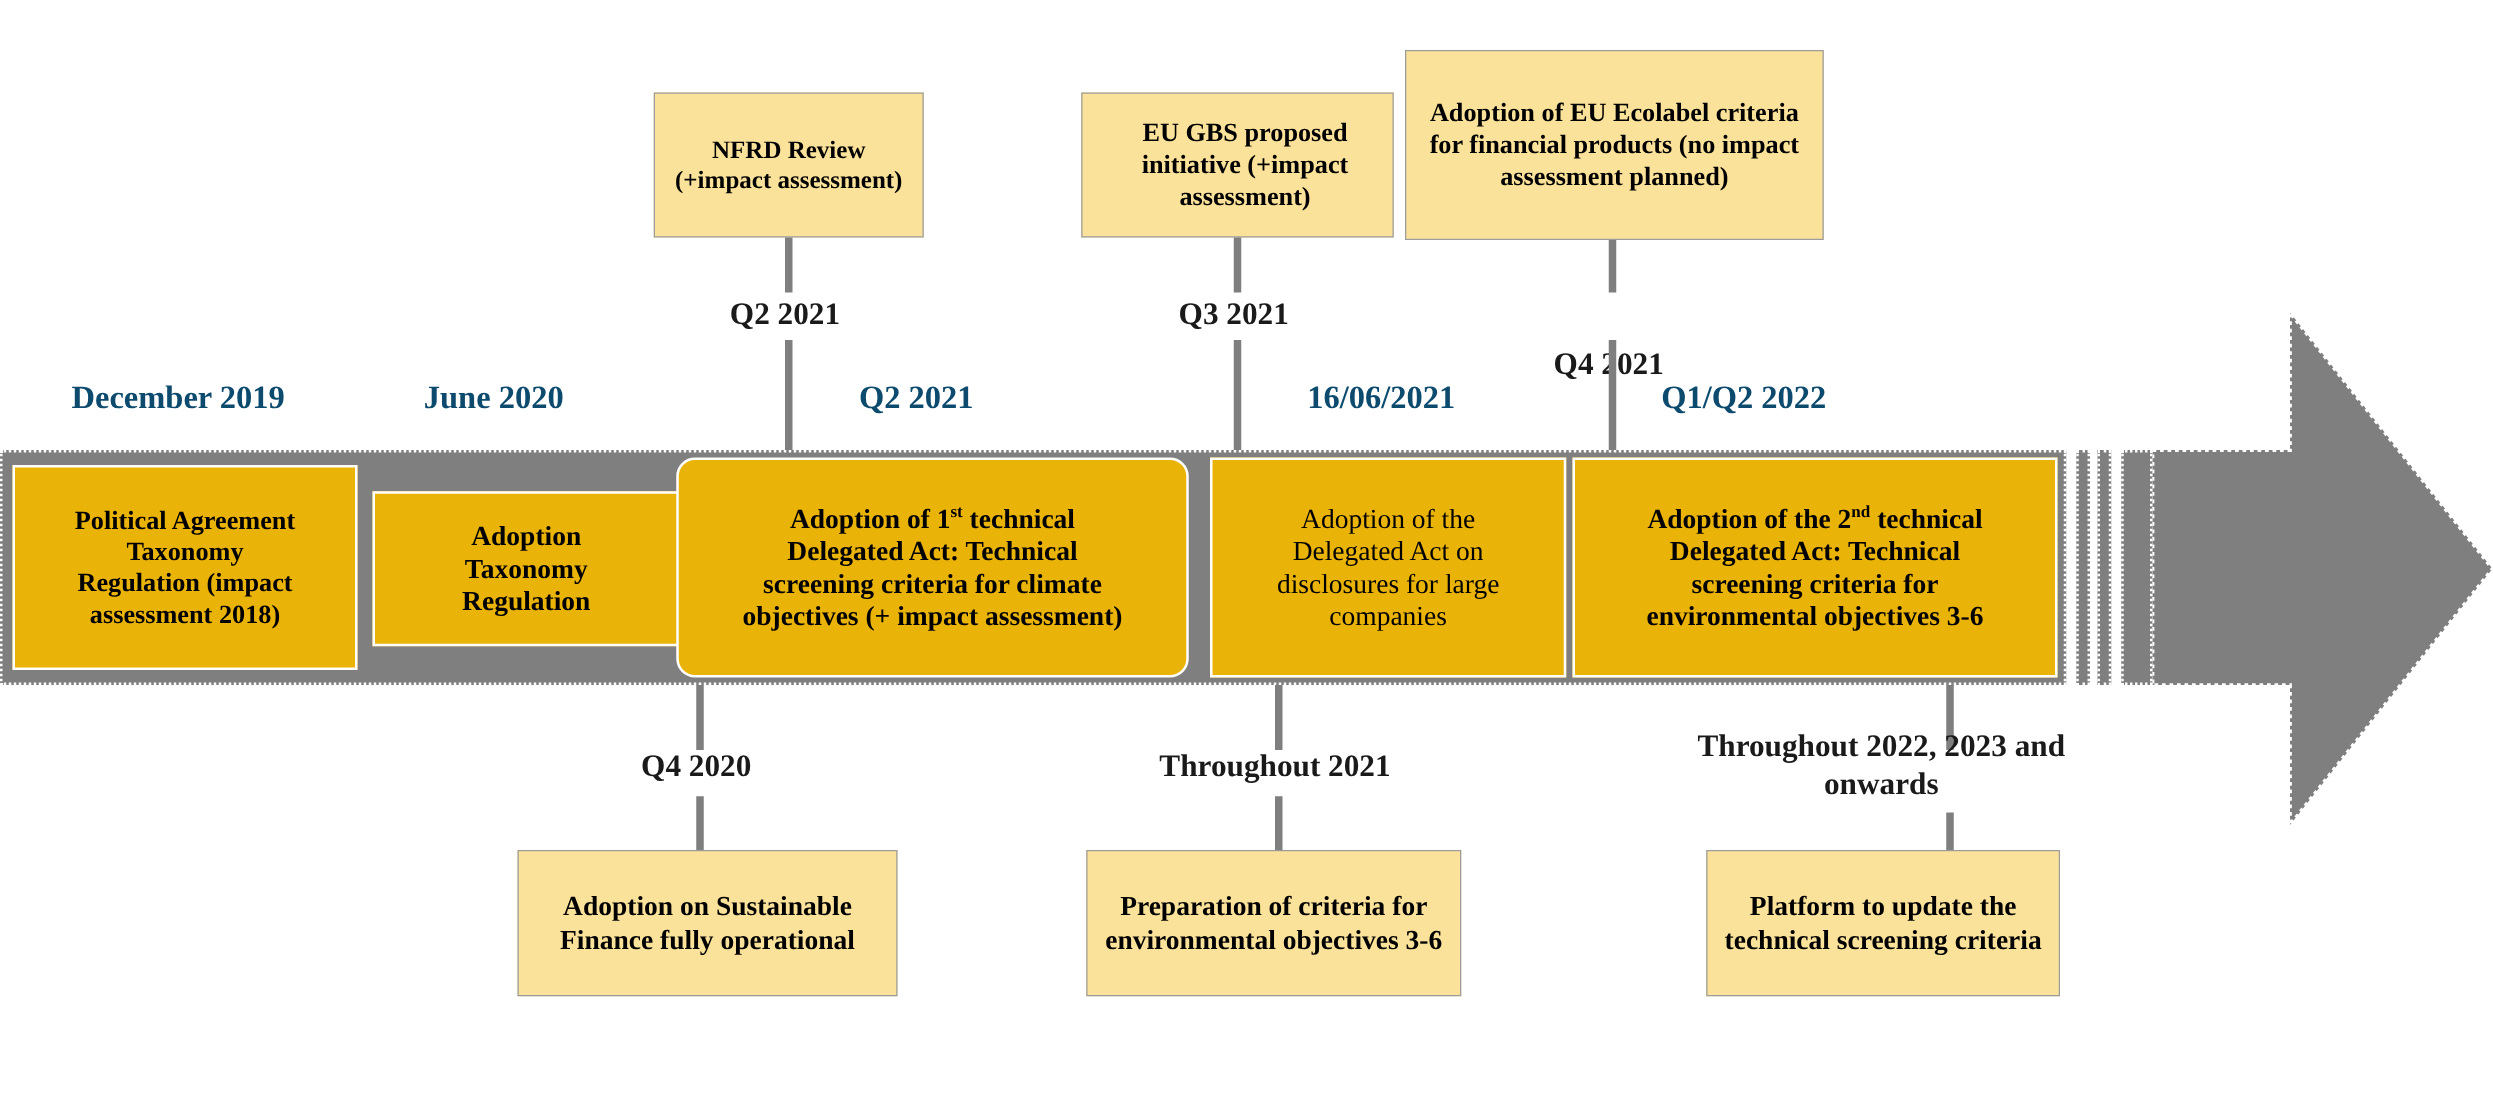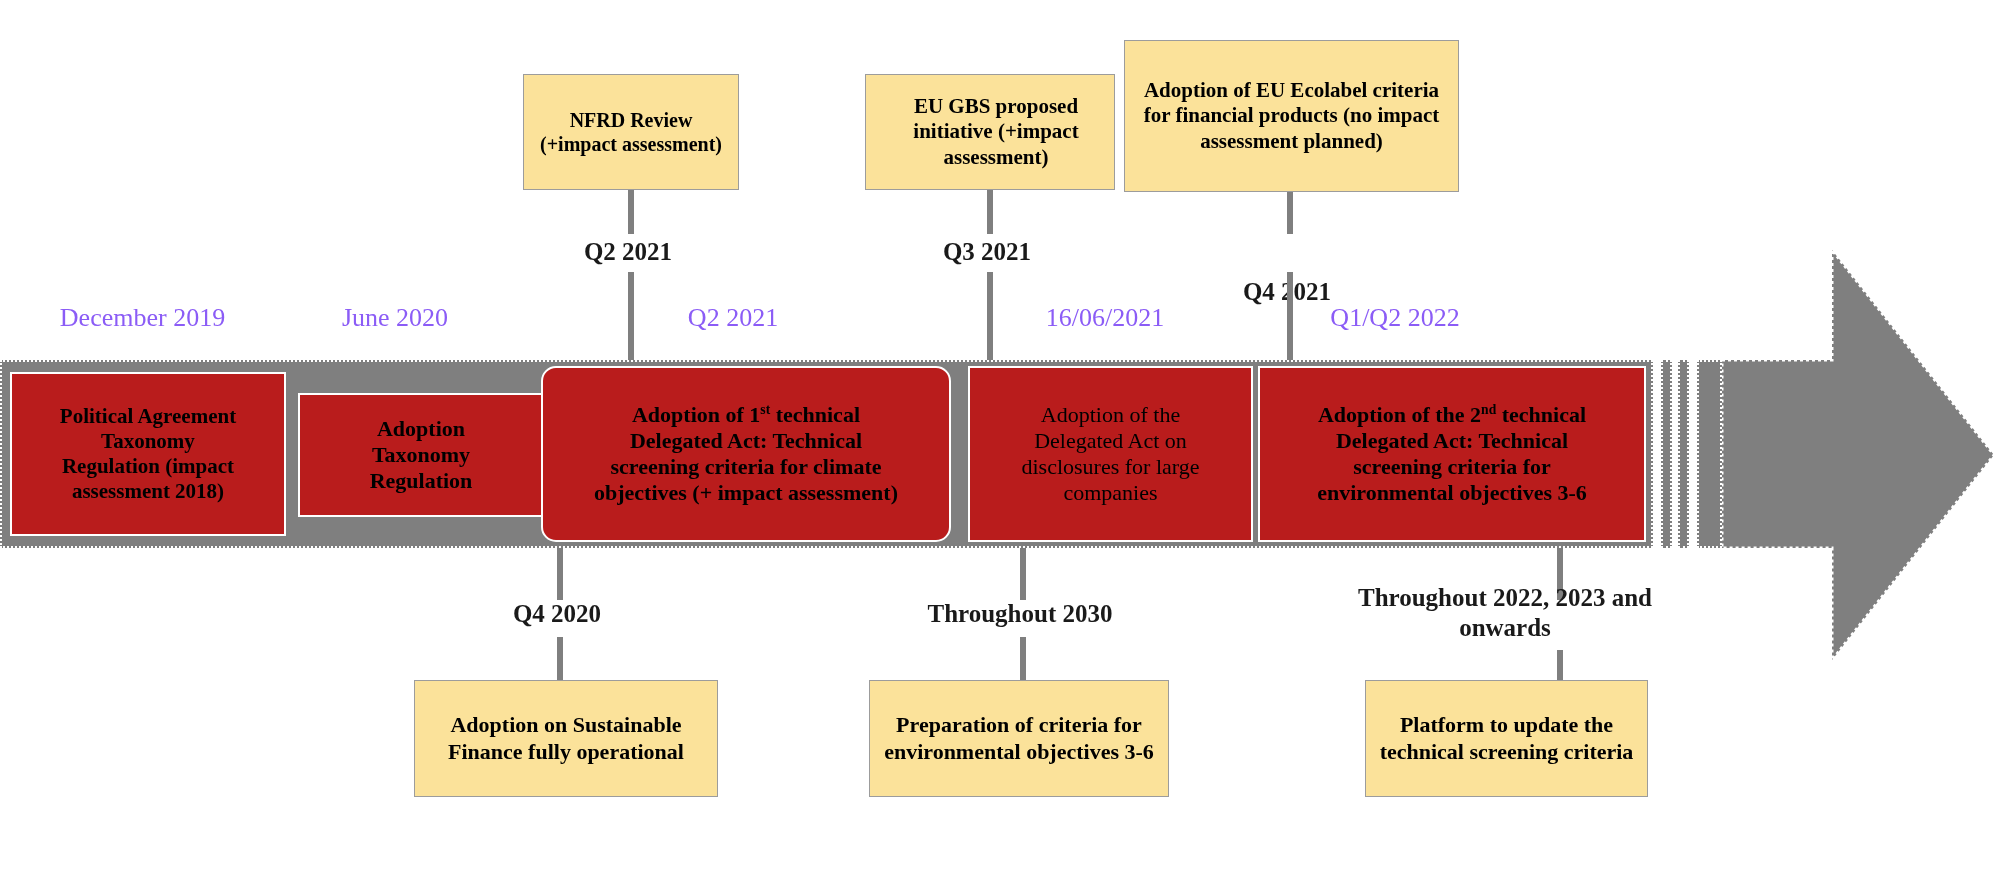--- a/index.html
+++ b/index.html
@@ -32,21 +32,21 @@
   }
 
   
   .arrowhead {
     background: transparent;
   }
   .arrowhead svg { display:block; }
 
   
   .milestone {
-    background: #b91c1c;
+    background: #eab308;
     border: 2px solid #ffffff;
     display: flex;
     align-items: center;
     justify-content: center;
     text-align: center;
     color: #000000;
     font-weight: bold;
     line-height: 1.18;
     padding: 2px 6px;
   }
@@ -69,22 +69,22 @@
   }
 
   
   .stem {
     background: #7f7f7f;
     width: 6px;
   }
 
   
   .label-brown {
-    color: #8b5cf6;
-    font-weight: normal;
+    color: #0c4a6e;
+    font-weight: bold;
     white-space: nowrap;
     text-align: center;
   }
   .label-black {
     color: #1a1a1a;
     font-weight: bold;
     white-space: nowrap;
     text-align: center;
   }
   .label-black.two-line { white-space: normal; line-height: 1.2; }
@@ -174,21 +174,21 @@
       <span>screening criteria for</span><br>
       <span>environmental objectives 3-6</span>
     </span>
   </div>
 
   <div class="abs stem" style="left:557px; top:548px; height:52px;"></div>
   <div class="abs stem" style="left:1020px; top:548px; height:52px;"></div>
   <div class="abs stem" style="left:1557px; top:548px; height:52px;"></div>
 
   <div class="abs label-black" style="left:457px; top:600px; width:200px; font-size:25px;">Q4 2020</div>
-  <div class="abs label-black" style="left:880px; top:600px; width:280px; font-size:25px;">Throughout  2030</div>
+  <div class="abs label-black" style="left:880px; top:600px; width:280px; font-size:25px;">Throughout  2021</div>
   <div class="abs label-black two-line" style="left:1345px; top:583px; width:320px; font-size:25px;">Throughout  2022, 2023 and onwards</div>
 
   <div class="abs stem" style="left:557px; top:637px; height:44px;"></div>
   <div class="abs stem" style="left:1020px; top:637px; height:44px;"></div>
   <div class="abs stem" style="left:1557px; top:650px; height:31px;"></div>
 
   <div class="abs callout" style="left:414px; top:680px; width:304px; height:117px; font-size:22px;">Adoption on Sustainable Finance fully operational</div>
 
   <div class="abs callout" style="left:869px; top:680px; width:300px; height:117px; font-size:22px;">Preparation of criteria for environmental objectives 3-6</div>
 

